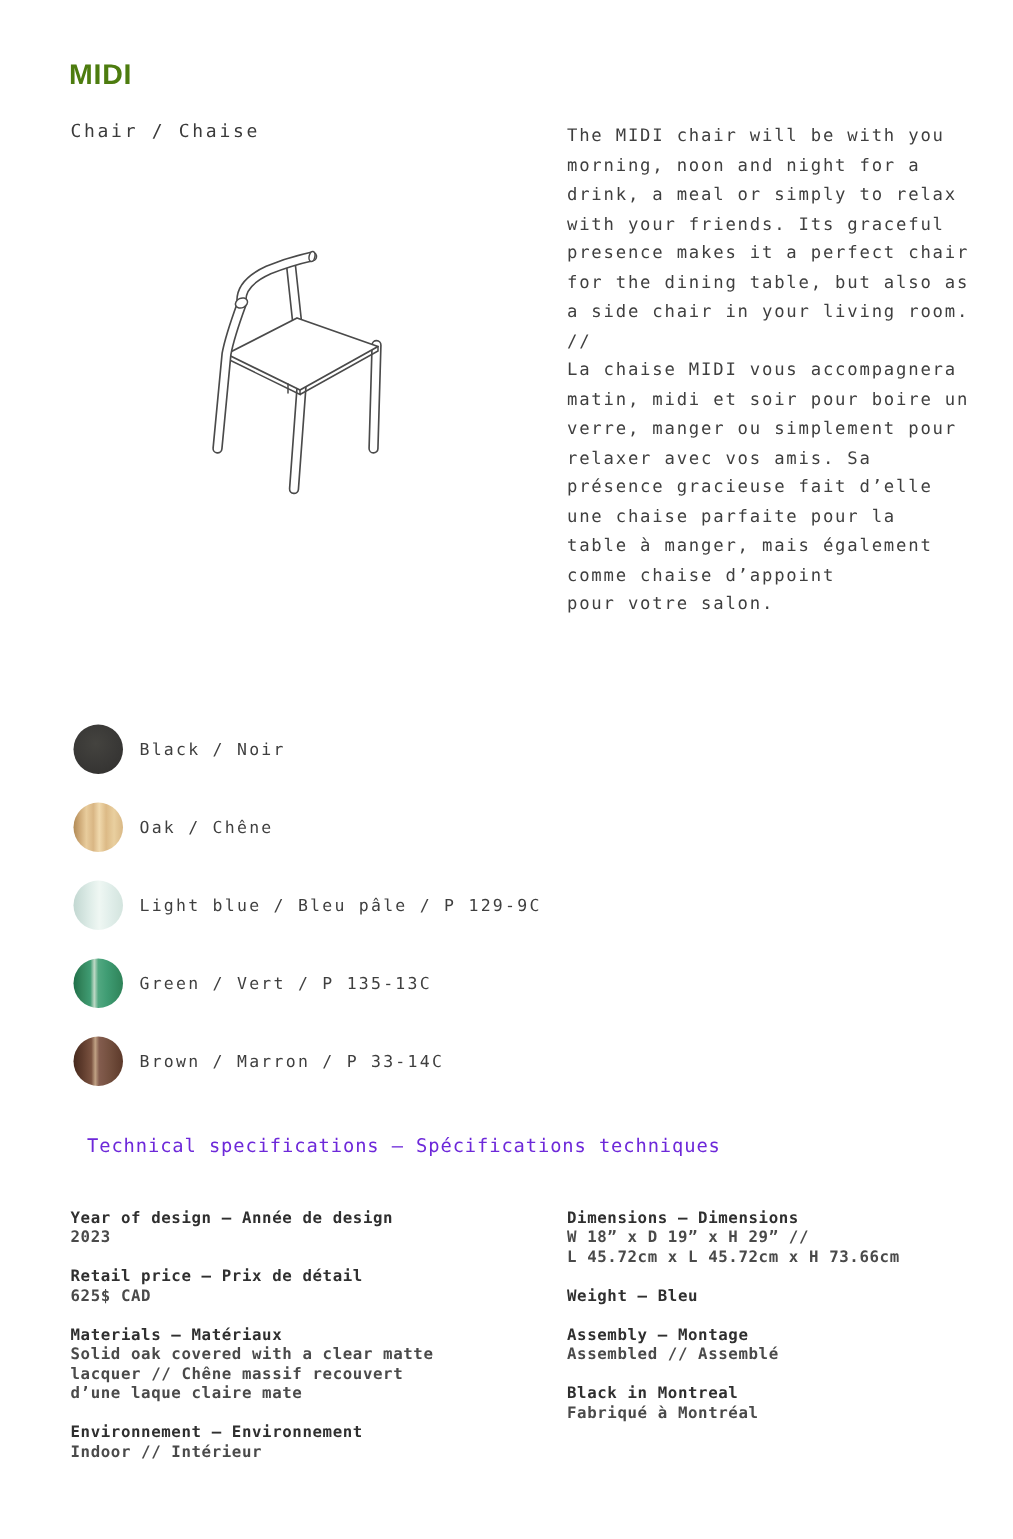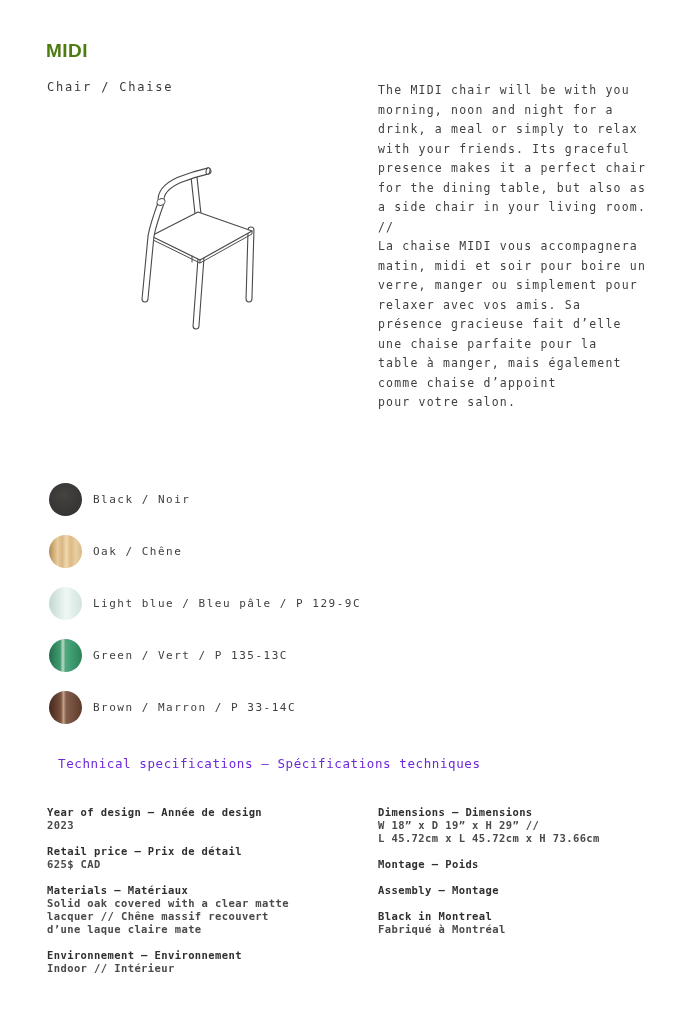--- a/index.html
+++ b/index.html
@@ -144,24 +144,25 @@
     </div>
   </div>
 
   <div class="spec-col right">
     <div class="spec-group">
       <div class="spec-label">Dimensions — Dimensions</div>
       <div class="spec-value">W 18” x D 19” x H 29” //
 L 45.72cm x L 45.72cm x H 73.66cm</div>
     </div>
     <div class="spec-group">
-      <div class="spec-label">Montage — Poids</div>
+      <div class="spec-label">Weight — Bleu</div>
     </div>
     <div class="spec-group">
       <div class="spec-label">Assembly — Montage</div>
+      <div class="spec-value">Assembled // Assemblé</div>
     </div>
     <div class="spec-group">
       <div class="spec-label">Black in Montreal</div>
       <div class="spec-value">Fabriqué à Montréal</div>
     </div>
   </div>
 
 </div>
 
 </body></html>

